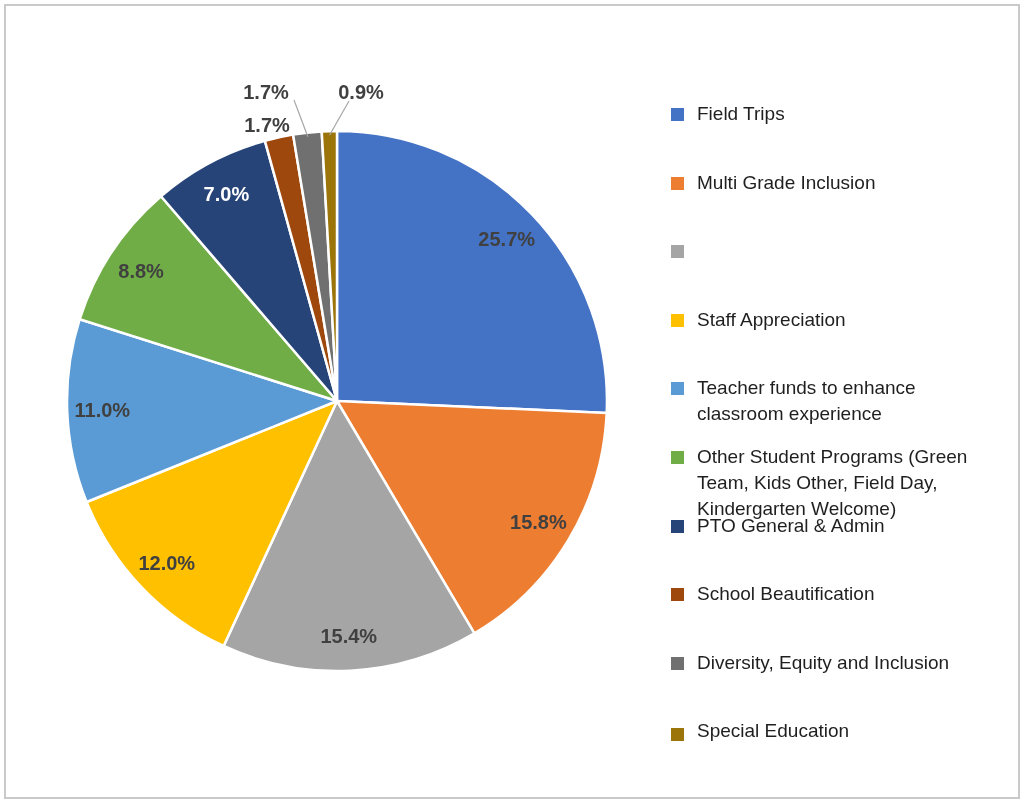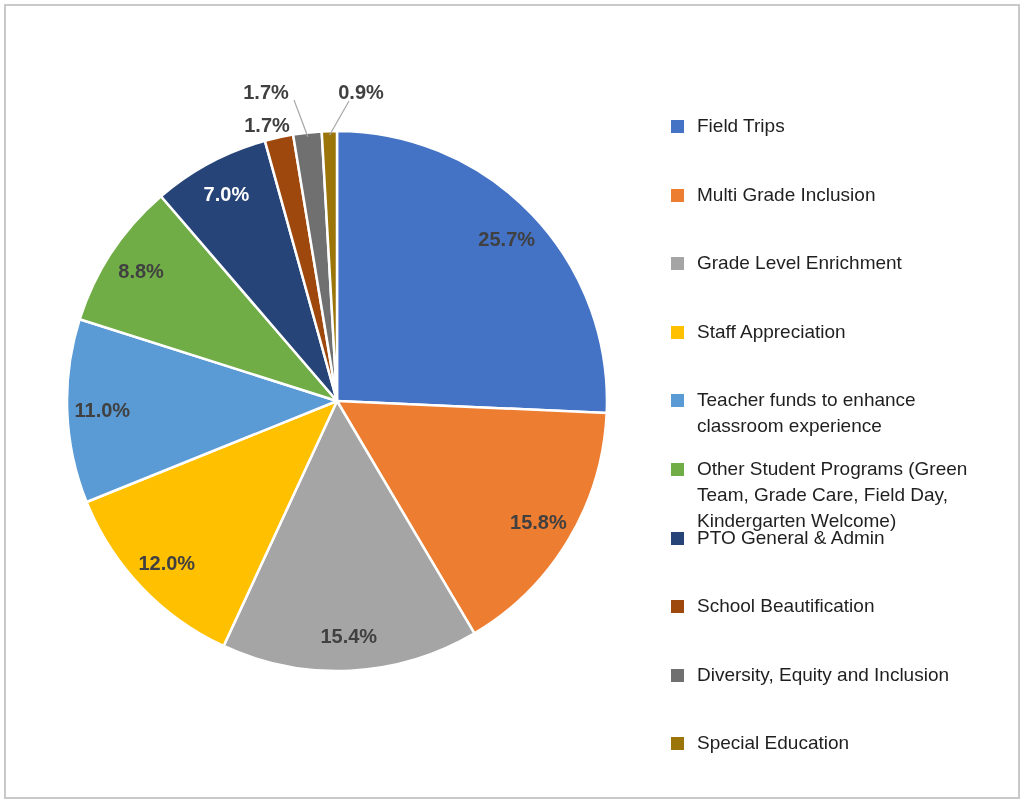--- a/index.html
+++ b/index.html
@@ -19,21 +19,21 @@
     left: 4px; top: 4px; right: 4px; bottom: 4px;
     border: 2px solid #c9c9cc;
     pointer-events: none;
   }
   .plot-svg {
     position: absolute;
     left: 0; top: 0;
   }
   .legend {
     position: absolute;
-    left: 660px; top: 12px;
+    left: 660px; top: 0;
     width: 355px; height: 696px;
   }
   .legend-item {
     position: absolute;
     left: 0;
     display: flex;
     align-items: flex-start;
   }
   .legend-swatch {
     flex: 0 0 auto;
@@ -89,44 +89,43 @@
       <div class="legend-item" style="top: 101px;">
         <span class="legend-swatch" style="background: rgb(68, 114, 196);"></span>
         <span class="legend-label">Field Trips</span>
       </div>
       <div class="legend-item" style="top: 170px;">
         <span class="legend-swatch" style="background: rgb(237, 125, 49);"></span>
         <span class="legend-label">Multi Grade Inclusion</span>
       </div>
       <div class="legend-item" style="top: 238px;">
         <span class="legend-swatch" style="background: rgb(165, 165, 165);"></span>
-        <span class="legend-label">Grade Level Enrichment</span>
       </div>
       <div class="legend-item" style="top: 375px;">
         <span class="legend-swatch" style="background: rgb(91, 155, 213);"></span>
         <span class="legend-label">Teacher funds to enhance classroom experience</span>
       </div>
       <div class="legend-item" style="top: 307px;">
         <span class="legend-swatch" style="background: rgb(255, 192, 0);"></span>
         <span class="legend-label">Staff Appreciation</span>
       </div>
       <div class="legend-item" style="top: 444px;">
         <span class="legend-swatch" style="background: rgb(112, 173, 71);"></span>
-        <span class="legend-label">Other Student Programs (Green Team, Grade Care, Field Day, Kindergarten Welcome)</span>
+        <span class="legend-label">Other Student Programs (Green Team, Kids Other, Field Day, Kindergarten Welcome)</span>
       </div>
       <div class="legend-item" style="top: 513px; justify-content: center;">
         <span class="legend-swatch" style="background: rgb(38, 68, 120);"></span>
         <span class="legend-label">PTO General &amp; Admin</span>
       </div>
       <div class="legend-item" style="top: 650px;">
         <span class="legend-swatch" style="background: rgb(112, 112, 112);"></span>
         <span class="legend-label">Diversity, Equity and Inclusion</span>
       </div>
       <div class="legend-item" style="top: 581px;">
         <span class="legend-swatch" style="background: rgb(158, 72, 14);"></span>
         <span class="legend-label">School Beautification</span>
       </div>
-      <div class="legend-item" style="top: 718px;">
+      <div class="legend-item" style="top: 718px; align-items: center;">
         <span class="legend-swatch" style="background: rgb(155, 117, 9);"></span>
         <span class="legend-label">Special Education</span>
       </div>
     </div>
 </div>
 
 </body></html>

